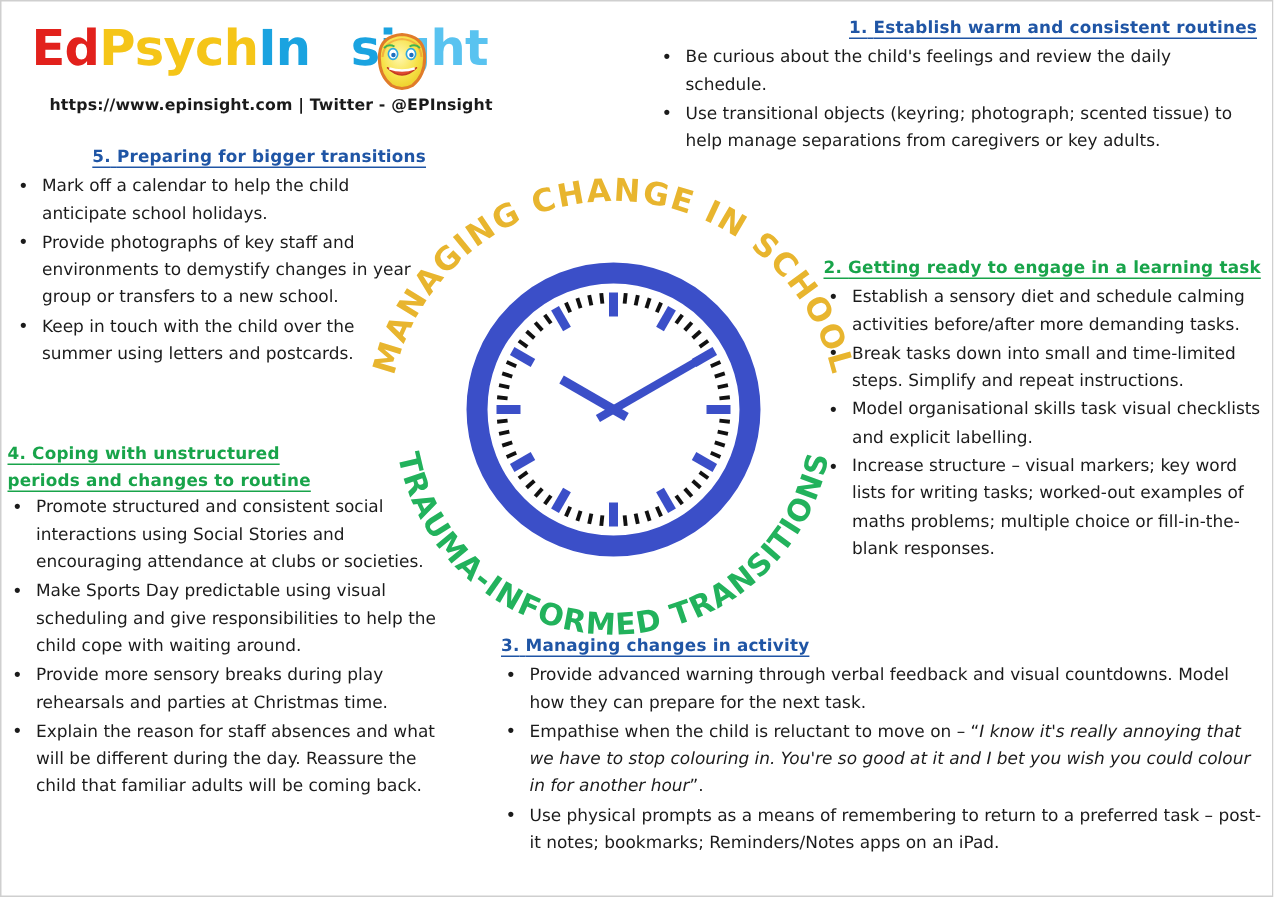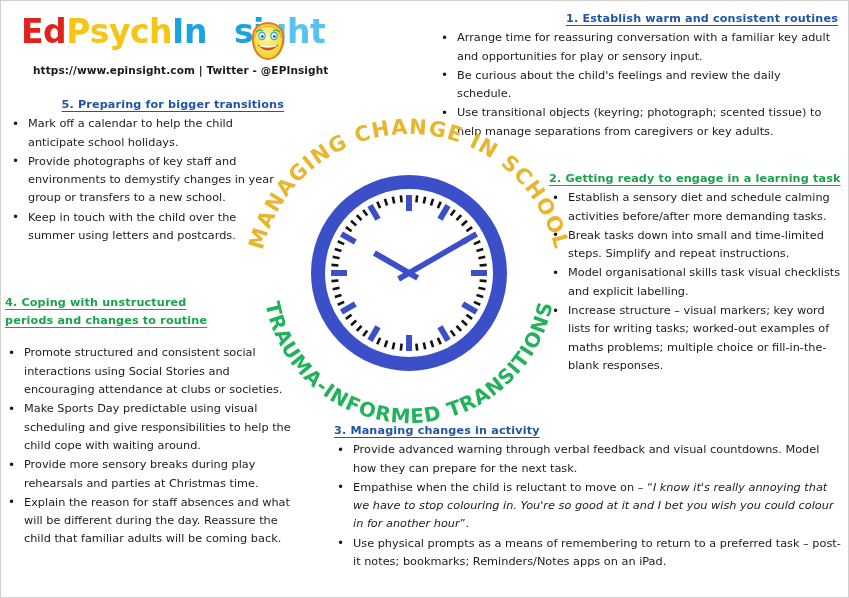--- a/index.html
+++ b/index.html
@@ -154,21 +154,20 @@
     </div>
     <div id="logo-url">https://www.epinsight.com  |  Twitter - @EPInsight</div>
   </div>
 
   <div class="section" style="left:437px; top:10px; width:400px;">
     <div class="sec-head blue">
       <span class="num">1.</span>
       <span>Establish warm and consistent routines</span>
     </div>
     <ul class="bullets">
-      <li>Arrange time for reassuring conversation with a familiar key adult and opportunities for play or sensory input.</li>
       <li>Be curious about the child's feelings and review the daily schedule.</li>
       <li>Use transitional objects (keyring; photograph; scented tissue) to help manage separations from caregivers or key adults.</li>
     </ul>
   </div>
 
   <div class="section" style="left:8px; top:96px; width:275px;">
     <div class="sec-head blue left-indent">
       <span class="num">5.</span>
       <span>Preparing for bigger transitions</span>
     </div>
@@ -177,21 +176,21 @@
       <li>Provide photographs of key staff and environments to demystify changes in year group or transfers to a new school.</li>
       <li>Keep in touch with the child over the summer using letters and postcards.</li>
     </ul>
   </div>
 
   <div class="section" style="left:4px; top:294px; width:294px;">
     <div class="sec-head green center">
       <span class="num">4.</span>
       <span>Coping with unstructured</span>
     </div>
-    <div class="sec-head green center" style="margin-bottom:15px;">
+    <div class="sec-head green center" style="margin-bottom:0;">
       <span>periods and changes to routine</span>
     </div>
     <ul class="bullets">
       <li>Promote structured and consistent social interactions using Social Stories and encouraging attendance at clubs or societies.</li>
       <li>Make Sports Day predictable using visual scheduling and give responsibilities to help the child cope with waiting around.</li>
       <li>Provide more sensory breaks during play rehearsals and parties at Christmas time.</li>
       <li>Explain the reason for staff absences and what will be different during the day. Reassure the child that familiar adults will be coming back.</li>
     </ul>
   </div>
 

